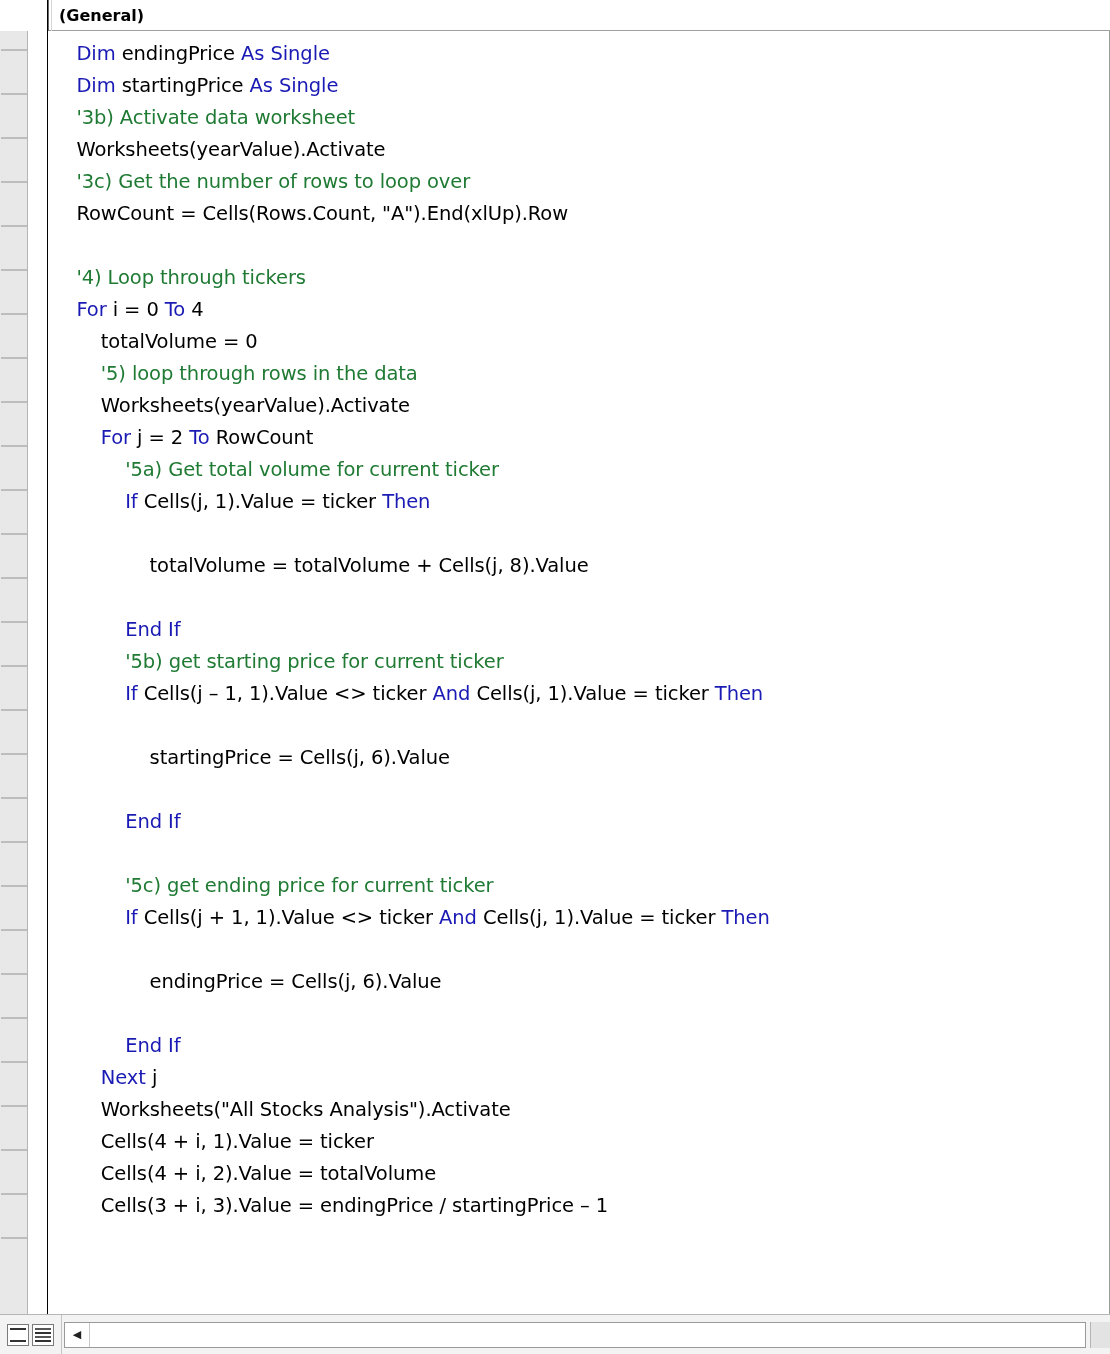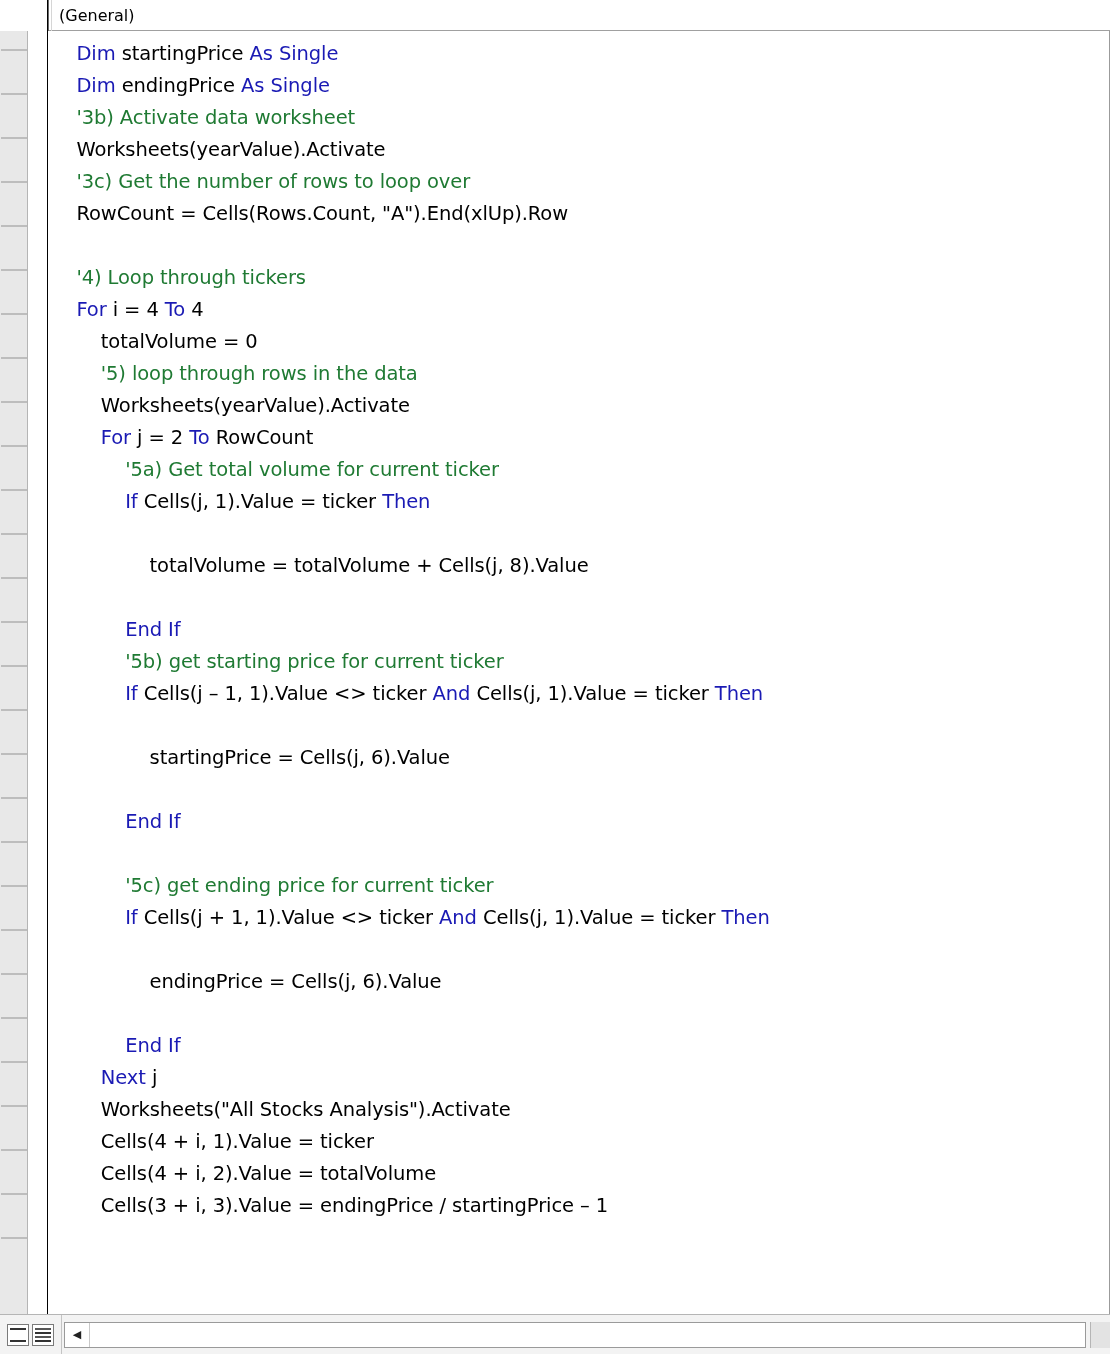--- a/index.html
+++ b/index.html
@@ -38,21 +38,21 @@
   }
   .topbar-sep {
     width: 4px;
     height: 31px;
     border-left: 1px solid #6a6a6a;
     border-right: 1px solid #d6d6d6;
     box-sizing: border-box;
   }
   .topbar-label {
     font-size: 16px;
-    font-weight: normal;
+    font-weight: bold;
     color: #000000;
     padding-left: 7px;
     line-height: 31px;
     white-space: nowrap;
   }
 
   
   .margin-bar {
     position: absolute;
     left: 0;
@@ -230,29 +230,29 @@
       <div class="margin-tick" style="top: 986px;"></div>
       <div class="margin-tick" style="top: 1030px;"></div>
       <div class="margin-tick" style="top: 1074px;"></div>
       <div class="margin-tick" style="top: 1118px;"></div>
       <div class="margin-tick" style="top: 1162px;"></div>
       <div class="margin-tick" style="top: 1206px;"></div>
     </div>
   <div class="gutter-line"></div>
 
   <div class="code-area">
+      <div class="code-line"><span class="pl">    </span><span class="kw">Dim </span><span class="pl">endingPrice </span><span class="kw">As Single</span></div>
       <div class="code-line"><span class="pl">    </span><span class="kw">Dim </span><span class="pl">startingPrice </span><span class="kw">As Single</span></div>
-      <div class="code-line"><span class="pl">    </span><span class="kw">Dim </span><span class="pl">endingPrice </span><span class="kw">As Single</span></div>
       <div class="code-line"><span class="pl">    </span><span class="cmt">'3b) Activate data worksheet</span></div>
       <div class="code-line"><span class="pl">    Worksheets(yearValue).Activate</span></div>
       <div class="code-line"><span class="pl">    </span><span class="cmt">'3c) Get the number of rows to loop over</span></div>
       <div class="code-line"><span class="pl">    RowCount = Cells(Rows.Count, "A").End(xlUp).Row</span></div>
       <div class="code-line">&nbsp;</div>
       <div class="code-line"><span class="pl">    </span><span class="cmt">'4) Loop through tickers</span></div>
-      <div class="code-line"><span class="pl">    </span><span class="kw">For </span><span class="pl">i = 4 </span><span class="kw">To </span><span class="pl">4</span></div>
+      <div class="code-line"><span class="pl">    </span><span class="kw">For </span><span class="pl">i = 0 </span><span class="kw">To </span><span class="pl">4</span></div>
       <div class="code-line"><span class="pl">        totalVolume = 0</span></div>
       <div class="code-line"><span class="pl">        </span><span class="cmt">'5) loop through rows in the data</span></div>
       <div class="code-line"><span class="pl">        Worksheets(yearValue).Activate</span></div>
       <div class="code-line"><span class="pl">        </span><span class="kw">For </span><span class="pl">j = 2 </span><span class="kw">To </span><span class="pl">RowCount</span></div>
       <div class="code-line"><span class="pl">            </span><span class="cmt">'5a) Get total volume for current ticker</span></div>
       <div class="code-line"><span class="pl">            </span><span class="kw">If </span><span class="pl">Cells(j, 1).Value = ticker </span><span class="kw">Then</span></div>
       <div class="code-line">&nbsp;</div>
       <div class="code-line"><span class="pl">                totalVolume = totalVolume + Cells(j, 8).Value</span></div>
       <div class="code-line">&nbsp;</div>
       <div class="code-line"><span class="pl">            </span><span class="kw">End If</span></div>

